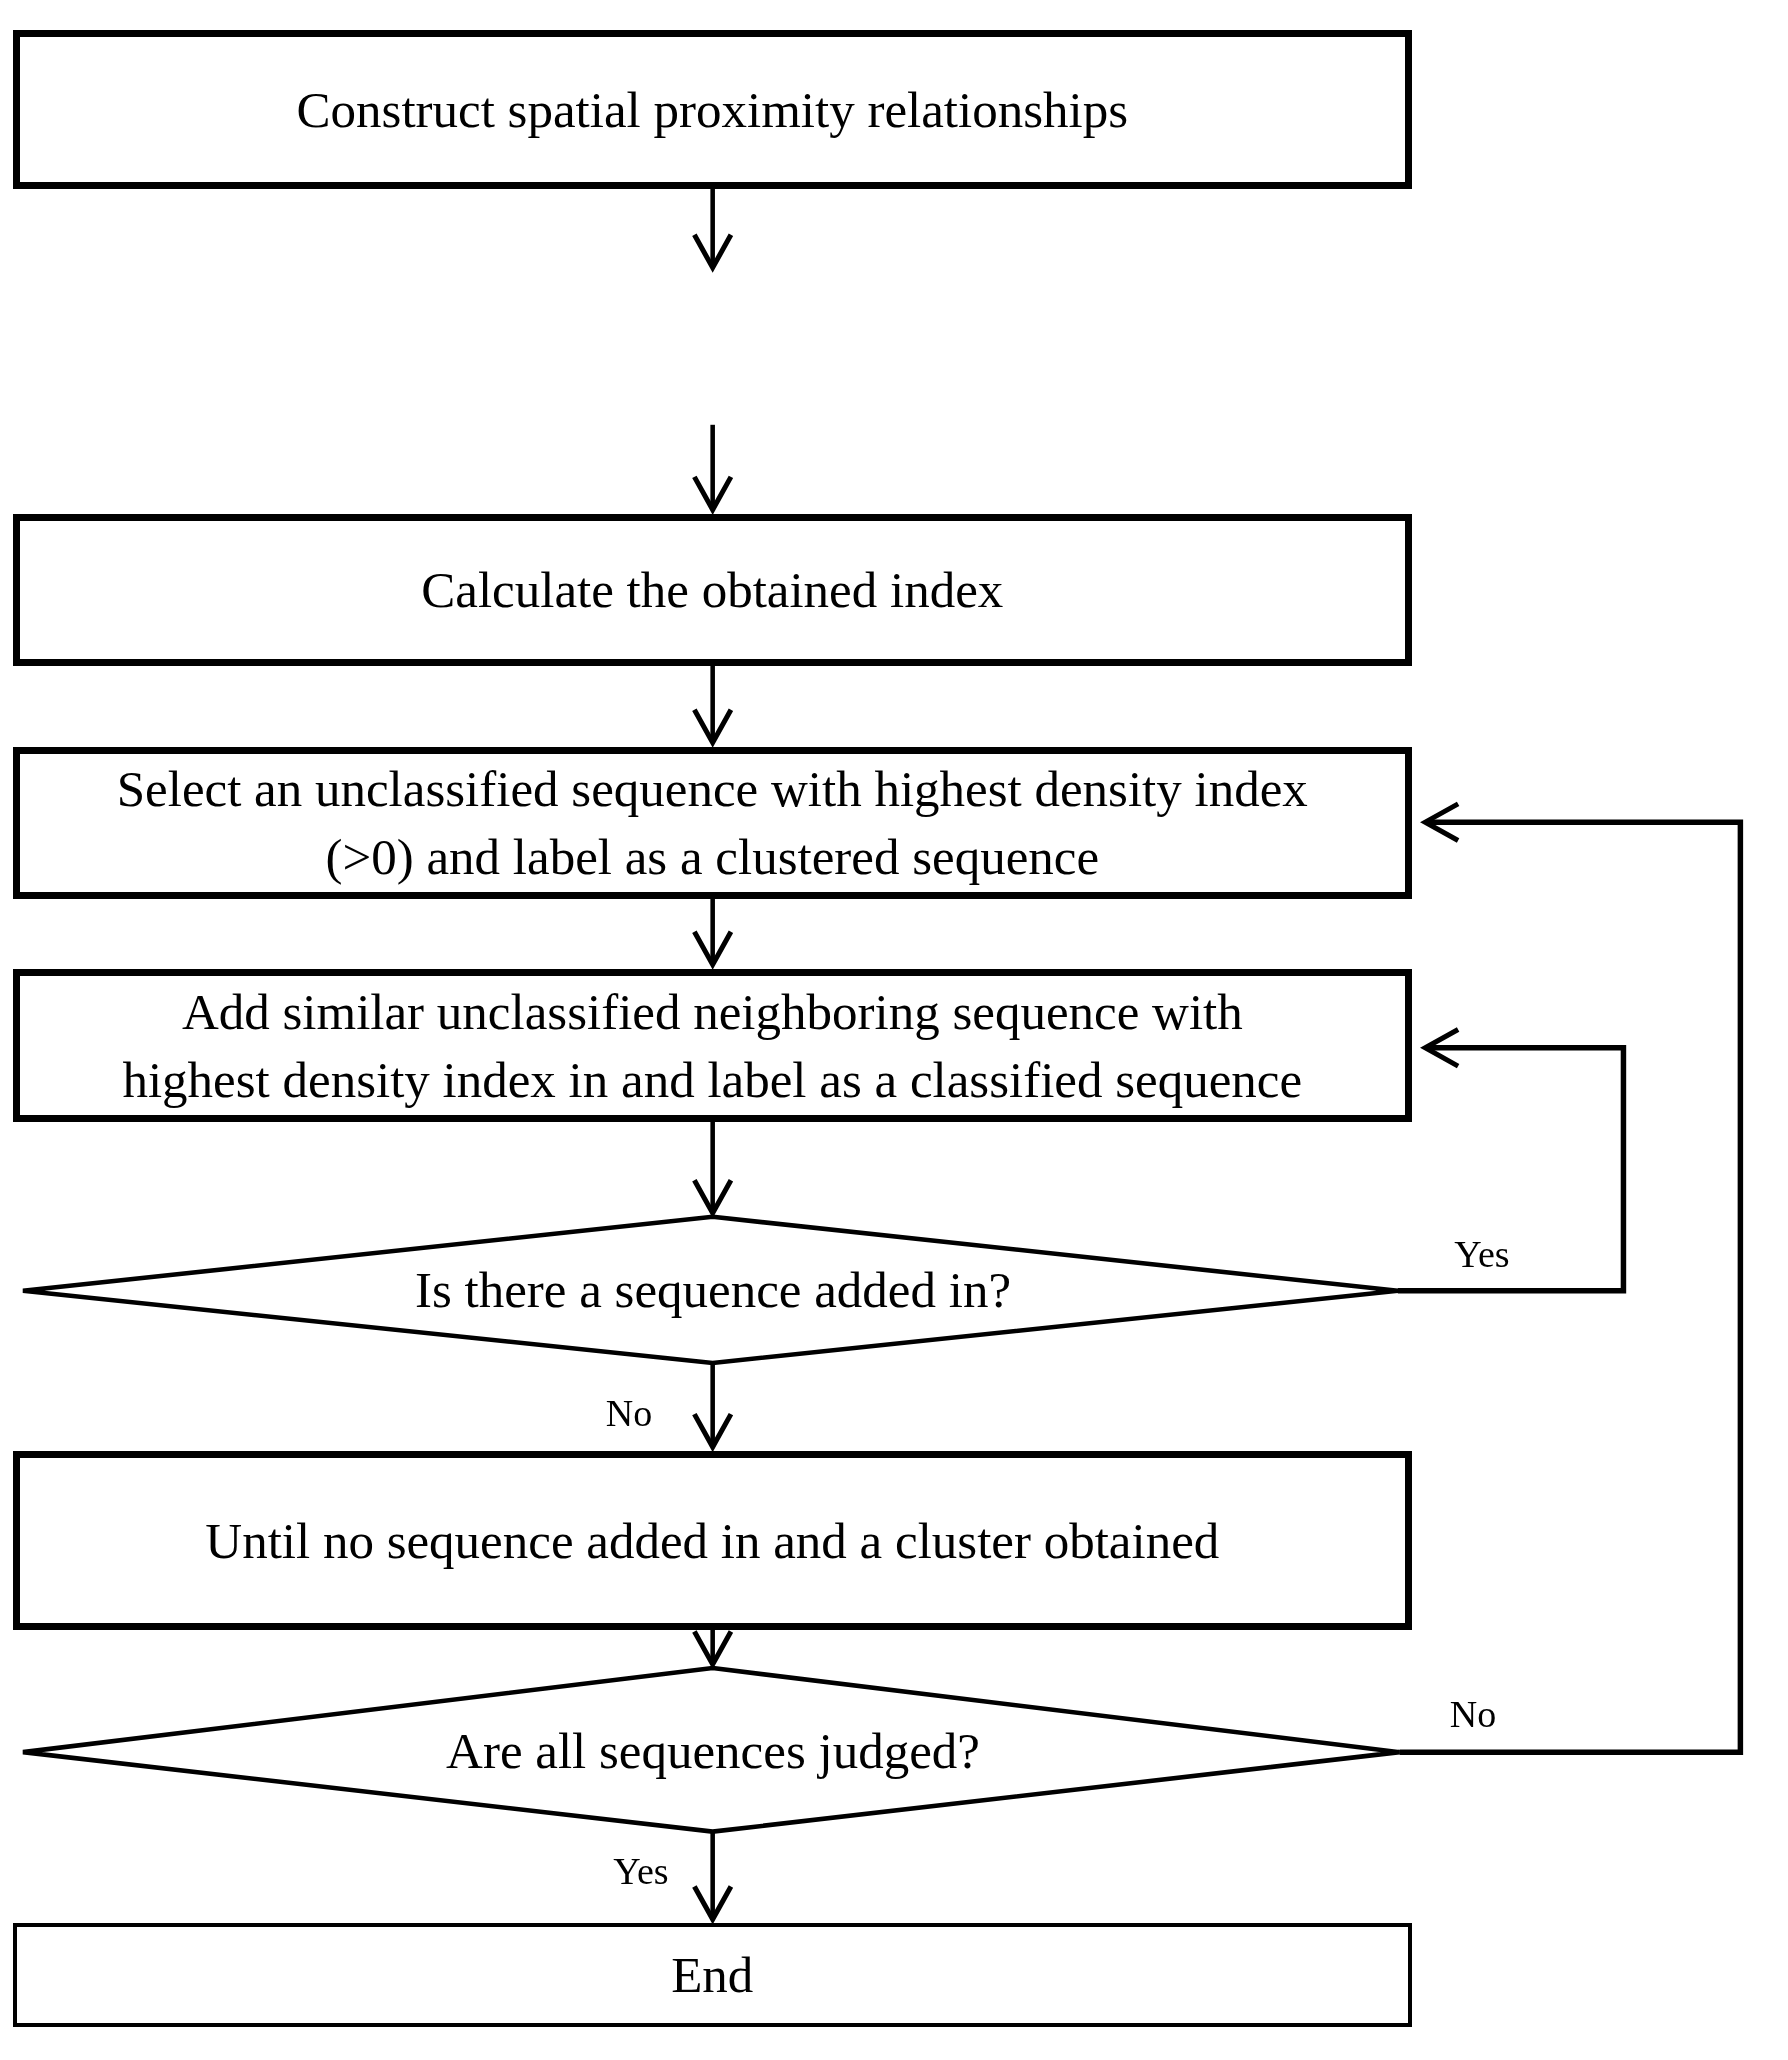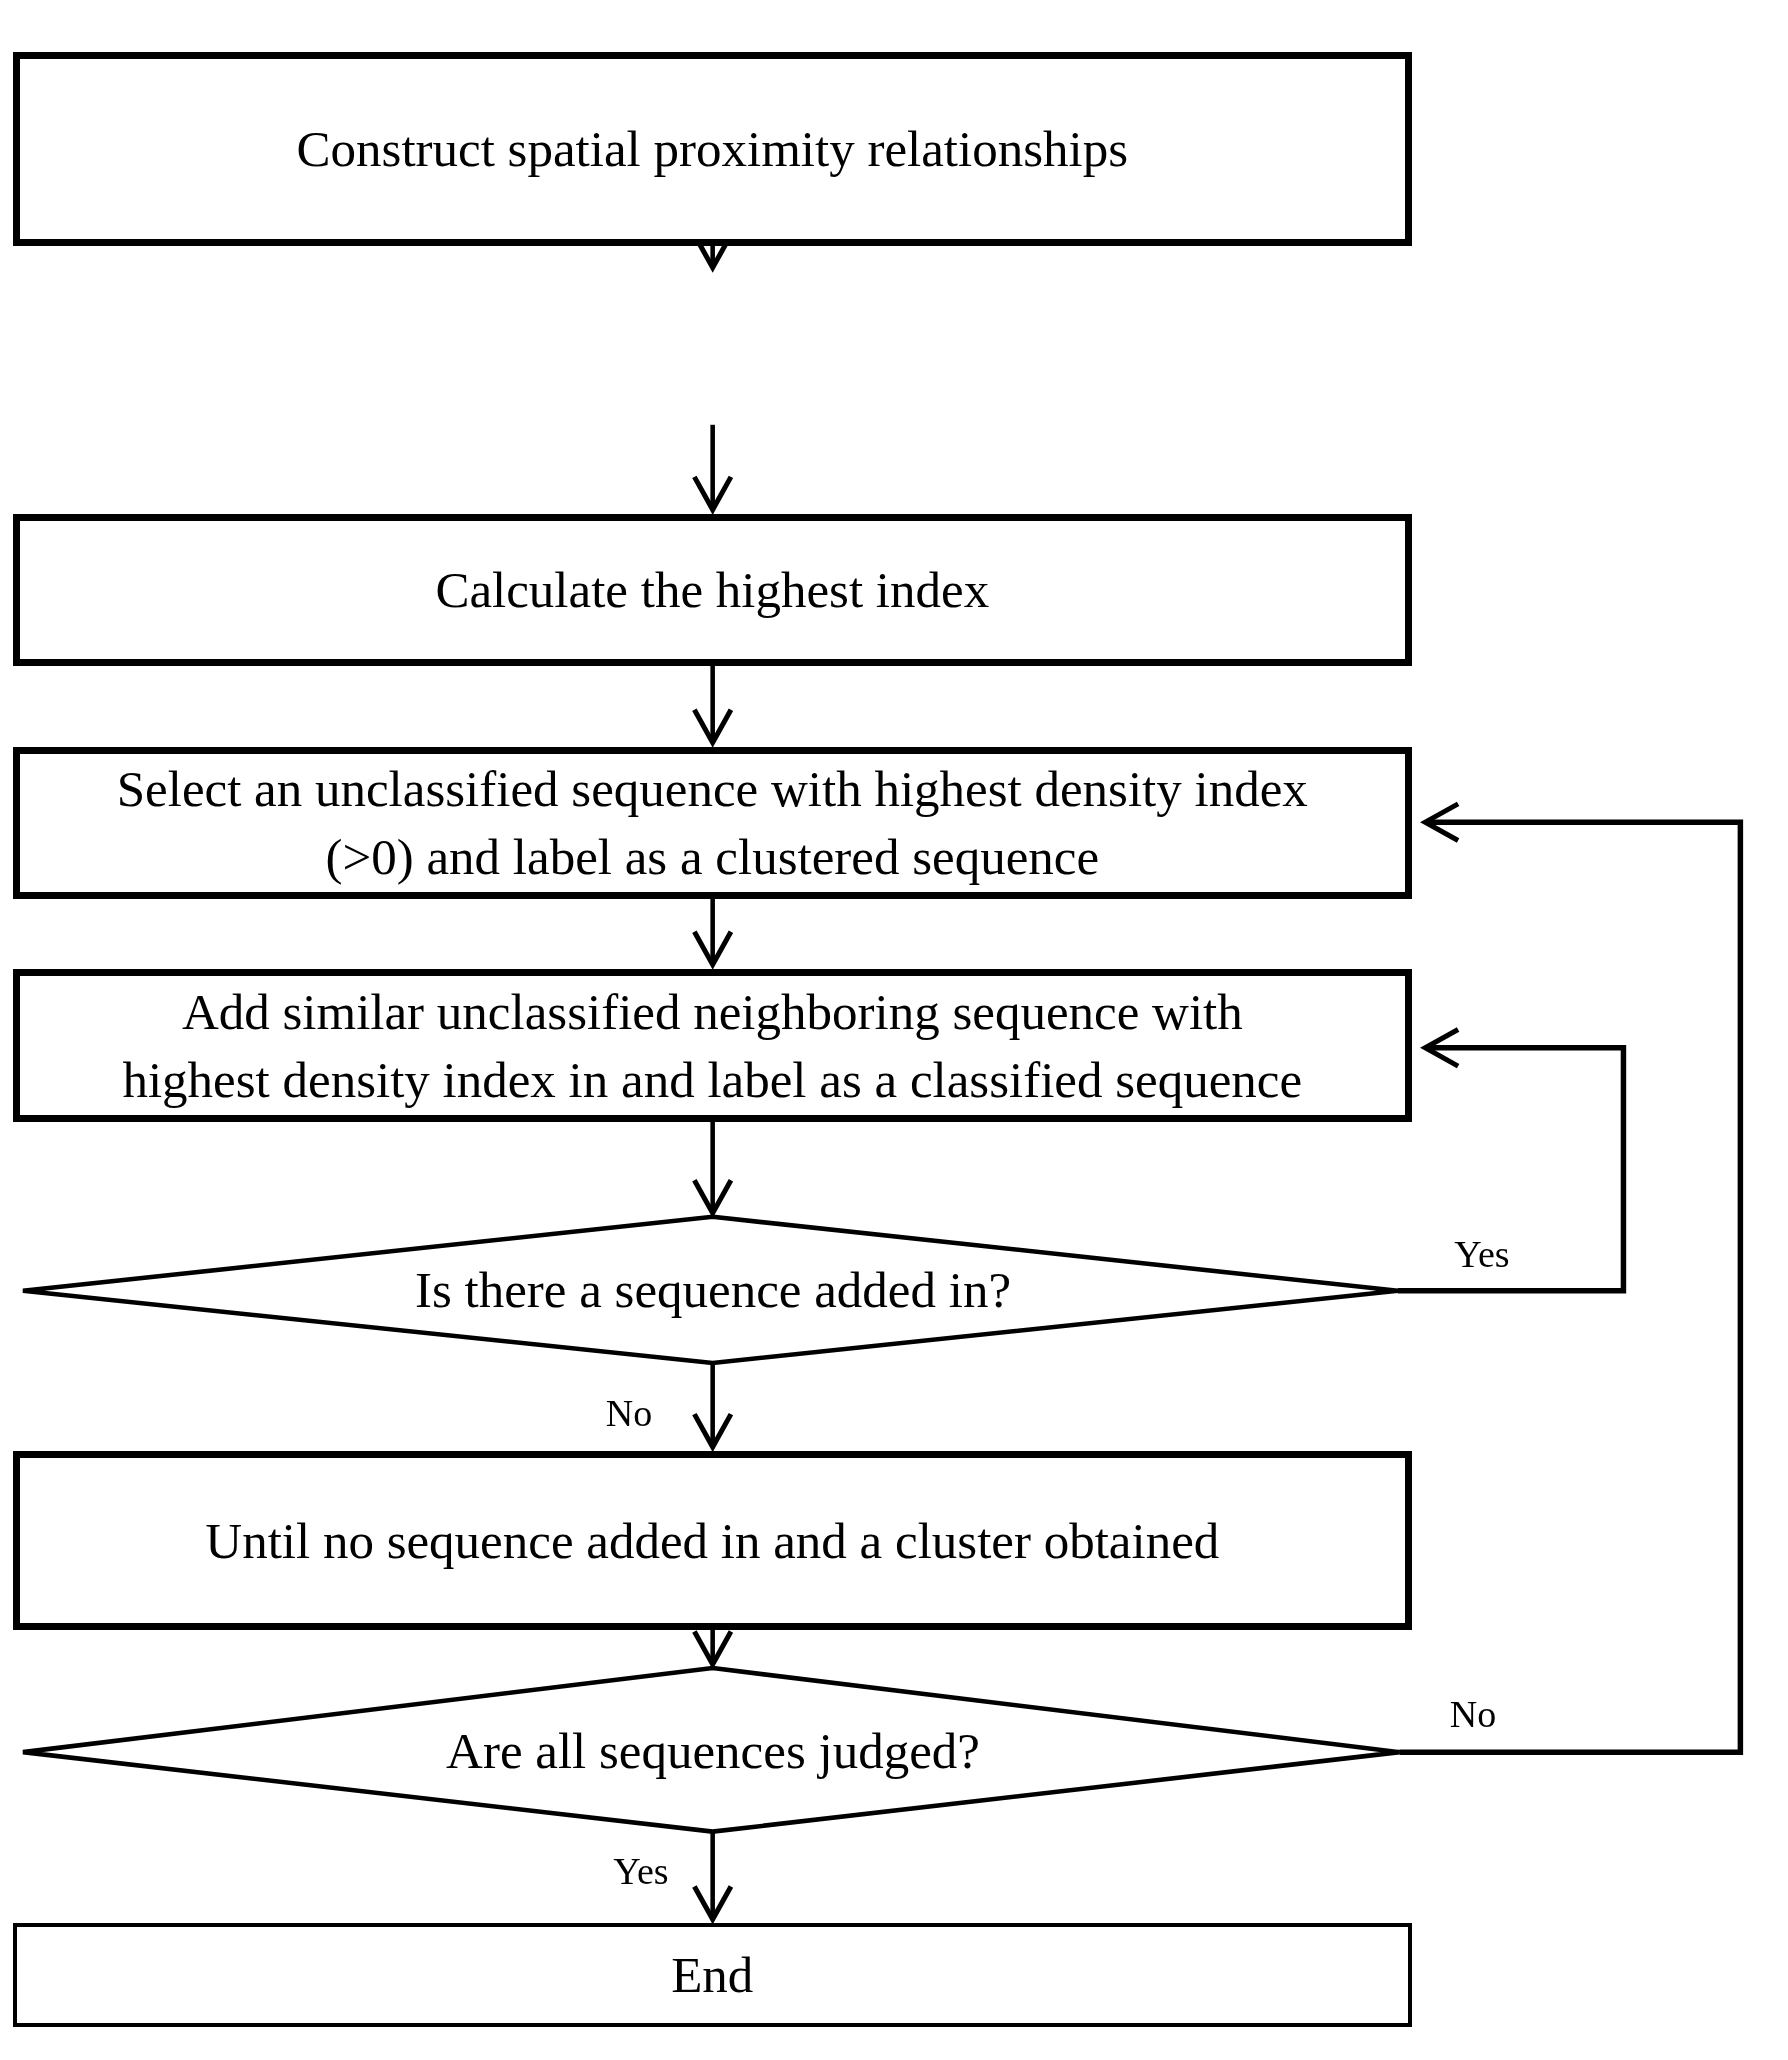--- a/index.html
+++ b/index.html
@@ -33,21 +33,21 @@
     border: 7.3px solid #000000;
     display: flex;
     flex-direction: column;
     align-items: center;
     justify-content: center;
     text-align: center;
     font-size: 51px;
     line-height: 68px;
   }
   .node .line { display: block; white-space: nowrap; }
-  .node-construct  { top: 30px;   height: 194px; margin-top: 22px; }
+  .node-construct  { top: 30px;   height: 159px; }
   .node-similarity { top: 272px;  height: 153px; }
   .node-density    { top: 514px;  height: 152px; }
   .node-select     { top: 747px;  height: 152px; }
   .node-add        { top: 969px; height: 153px; }
   .node-until      { top: 1451px; height: 179px; }
   .node-end        { top: 1923px; height: 104px; border-width: 4.6px; }
   .diamond-label {
     position: absolute;
     transform: translate(-50%, -50%);
     white-space: nowrap;
@@ -95,21 +95,21 @@
 
     <polyline points="1532,1918 1905,1918 1905,900 1562,900" fill="none" stroke="#000000" stroke-width="6" marker-end="url(#arr)"></polyline>
   </svg>
 
   <div class="node node-construct">
     <span class="line">Construct spatial proximity relationships</span>
   </div>
 
 
   <div class="node node-density">
-    <span class="line">Calculate the highest index</span>
+    <span class="line">Calculate the obtained index</span>
   </div>
 
   <div class="node node-select">
     <span class="line">Select an unclassified sequence with highest density index</span>
     <span class="line">(&gt;0) and label as a clustered sequence</span>
   </div>
 
   <div class="node node-add">
     <span class="line">Add similar unclassified neighboring sequence with</span>
     <span class="line">highest density index in and label as a classified sequence</span>

